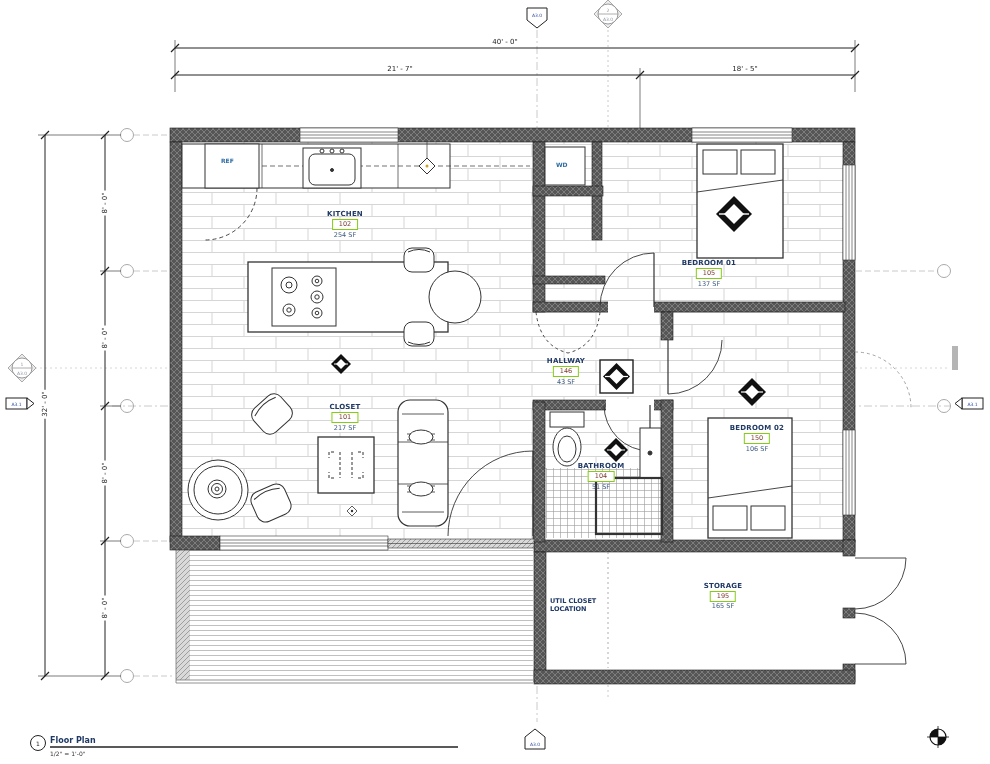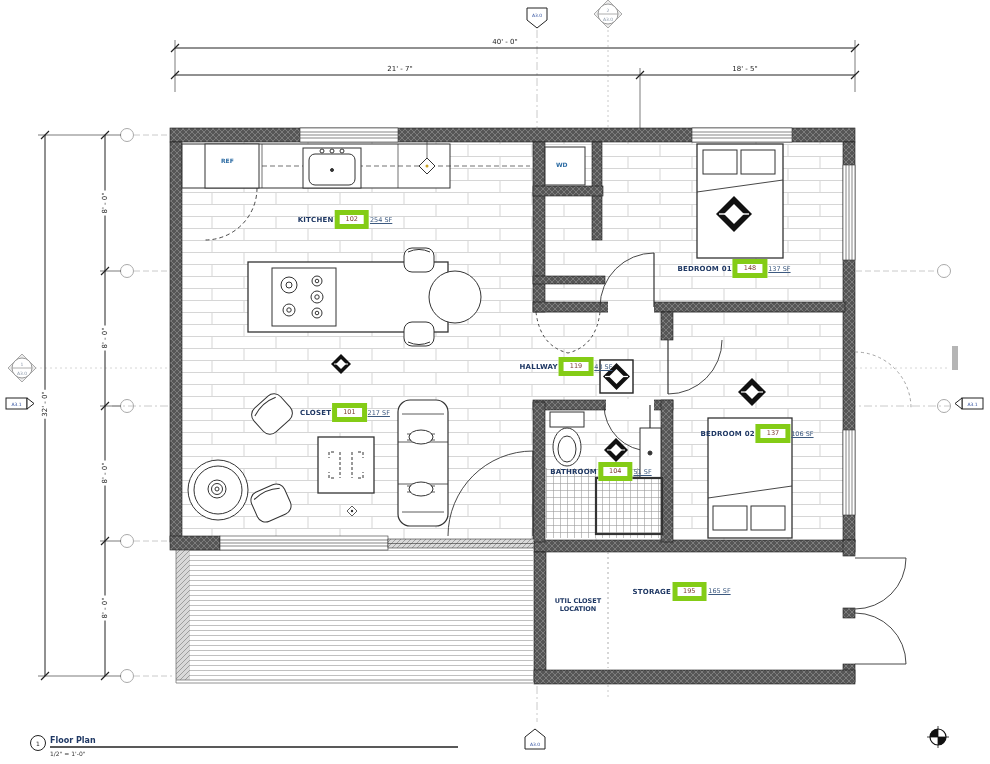--- a/index.html
+++ b/index.html
@@ -3,30 +3,30 @@
 <meta charset="utf-8">
 <style>
   html,body{margin:0;padding:0;background:#ffffff;}
   #canvas{position:relative;width:990px;height:764px;background:#fff;overflow:hidden;
           font-family:"DejaVu Sans",sans-serif;}
   #plan-svg{position:absolute;left:0;top:0;}
   .ovl{position:absolute;left:0;top:0;width:990px;height:764px;pointer-events:none;}
   .dim{position:absolute;transform:translate(-50%,-50%);font:7px "DejaVu Sans",sans-serif;
        color:#222;background:#fff;padding:0 2px;white-space:nowrap;}
   .dim.rot{transform:translate(-50%,-50%) rotate(-90deg);}
-  .tag{position:absolute;transform:translateX(-50%);display:flex;flex-direction:row;
+  .tag{position:absolute;transform:translateX(-50%);display:flex;flex-direction:column;
        align-items:center;gap:1px;}
   .tag .name{font:bold 7px "DejaVu Sans",sans-serif;color:#1f3864;letter-spacing:.2px;white-space:nowrap;}
-  .tag .num{font:6.5px "DejaVu Sans",sans-serif;color:#7b3a2e;border:5px solid #84cc16;
+  .tag .num{font:6.5px "DejaVu Sans",sans-serif;color:#7b3a2e;border:1px solid #84cc16;
             background:#fff;padding:0 6px;line-height:9px;}
-  .tag .area{font:6.5px "DejaVu Sans",sans-serif;color:#3d5a80;white-space:nowrap;text-decoration:underline;}
+  .tag .area{font:6.5px "DejaVu Sans",sans-serif;color:#3d5a80;white-space:nowrap;}
   .tag .area.wrap{white-space:normal;width:24px;text-align:center;line-height:7px;}
   .appl{position:absolute;font:bold 6px "DejaVu Sans",sans-serif;color:#2e6da4;line-height:6.5px;}
   .navylbl{position:absolute;transform:translateX(-50%);font:bold 6.5px "DejaVu Sans",sans-serif;
-           color:#1f3864;text-align:center;line-height:8px;}
+           color:#1f3864;line-height:8px;}
   .mk{position:absolute;transform:translate(-50%,-50%);font:4.5px "DejaVu Sans",sans-serif;
       color:#2f4f9e;white-space:nowrap;}
   .mk.gray{color:#8a97a8;}
   .vt-num{position:absolute;transform:translate(-50%,-50%);font:6px "DejaVu Sans",sans-serif;color:#222;}
   .vt-title{position:absolute;transform:translateY(-50%);font:bold 8px "DejaVu Sans",sans-serif;color:#1f3864;}
   .vt-scale{position:absolute;transform:translateY(-50%);font:6px "DejaVu Sans",sans-serif;color:#333;}
 </style>
 </head>
 <body>
 
@@ -376,39 +376,39 @@
     <span class="num">102</span>
     <span class="area">254 SF</span>
   </div>
   <div class="tag" style="left:345px;top:403px">
     <span class="name">CLOSET</span>
     <span class="num">101</span>
     <span class="area">217 SF</span>
   </div>
   <div class="tag" style="left:566px;top:357px">
     <span class="name">HALLWAY</span>
-    <span class="num">119</span>
+    <span class="num">146</span>
     <span class="area">43 SF</span>
   </div>
   <div class="tag" style="left:601px;top:462px">
     <span class="name">BATHROOM</span>
     <span class="num">104</span>
     <span class="area">51 SF</span>
   </div>
-  <div class="tag" style="left:734px;top:259px">
+  <div class="tag" style="left:709px;top:259px">
     <span class="name">BEDROOM 01</span>
-    <span class="num">148</span>
+    <span class="num">105</span>
     <span class="area">137 SF</span>
   </div>
   <div class="tag" style="left:757px;top:424px">
     <span class="name">BEDROOM 02</span>
-    <span class="num">137</span>
+    <span class="num">150</span>
     <span class="area">106 SF</span>
   </div>
-  <div class="tag" style="left:682px;top:582px">
+  <div class="tag" style="left:723px;top:582px">
     <span class="name">STORAGE</span>
     <span class="num">195</span>
     <span class="area wrap">165 SF</span>
   </div>
 
   <div class="appl" style="left:221px;top:158px;width:13px;word-break:break-all">REF</div>
   <div class="appl" style="left:556px;top:162px">WD</div>
   <div class="navylbl" style="left:578px;top:597px;width:56px">UTIL CLOSET LOCATION</div>
 
   <div class="mk" style="left:537px;top:14.5px">A3.0</div>

